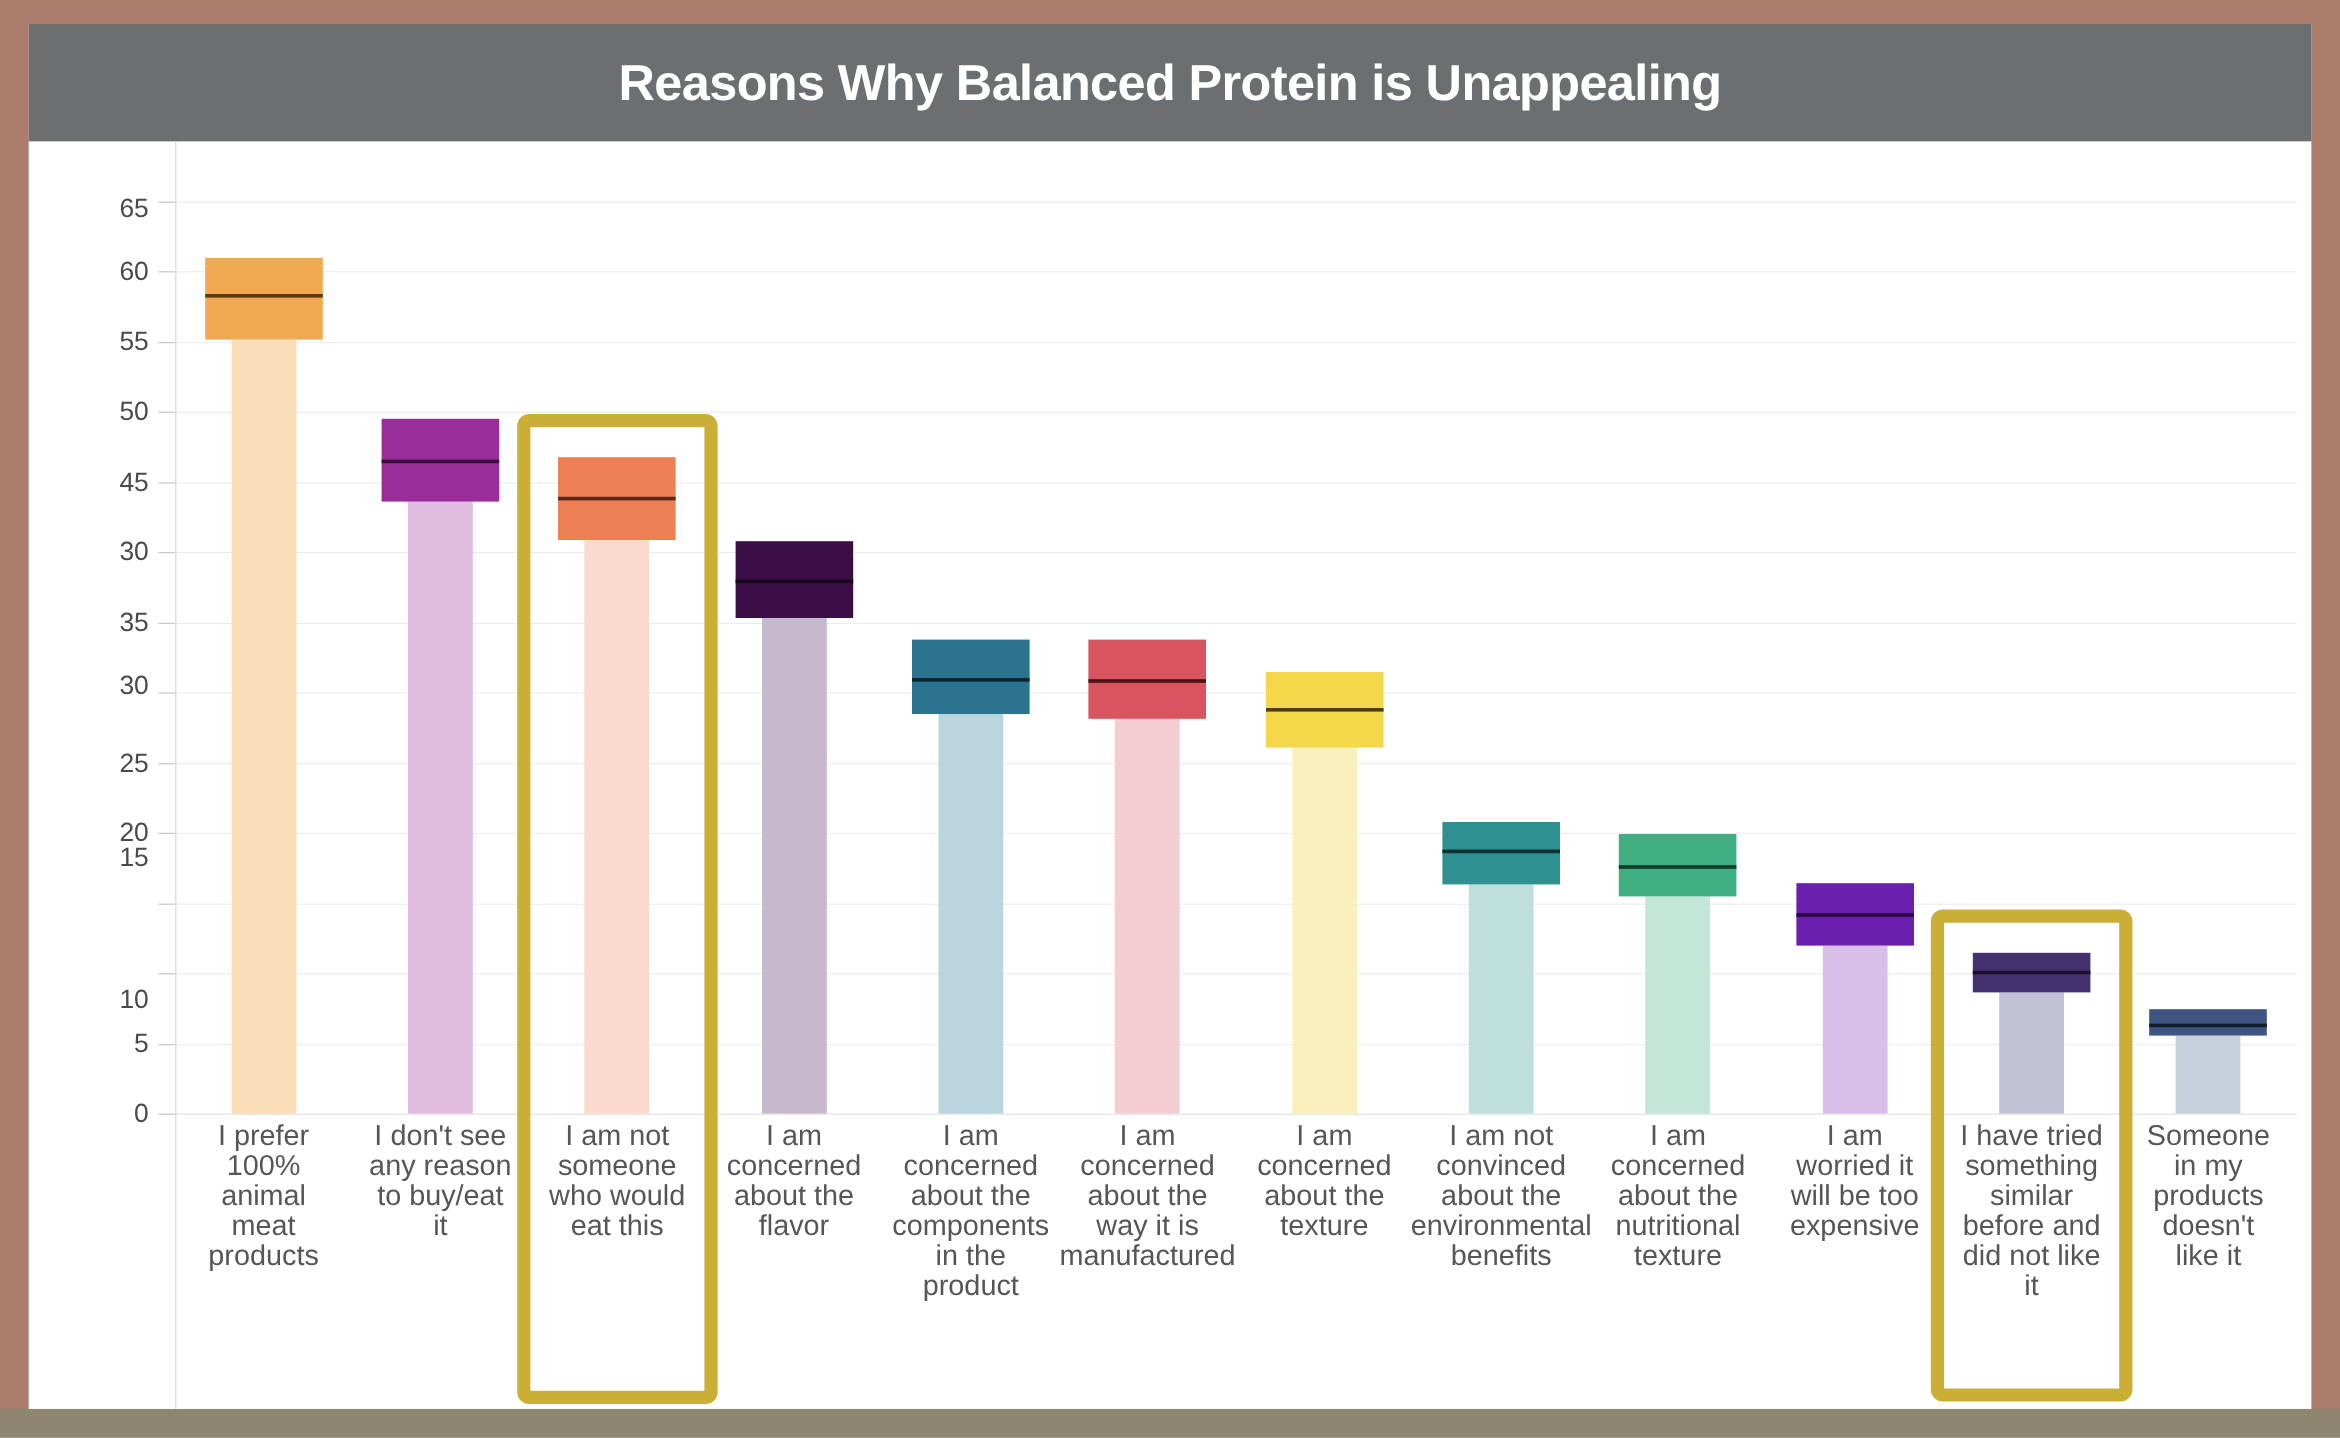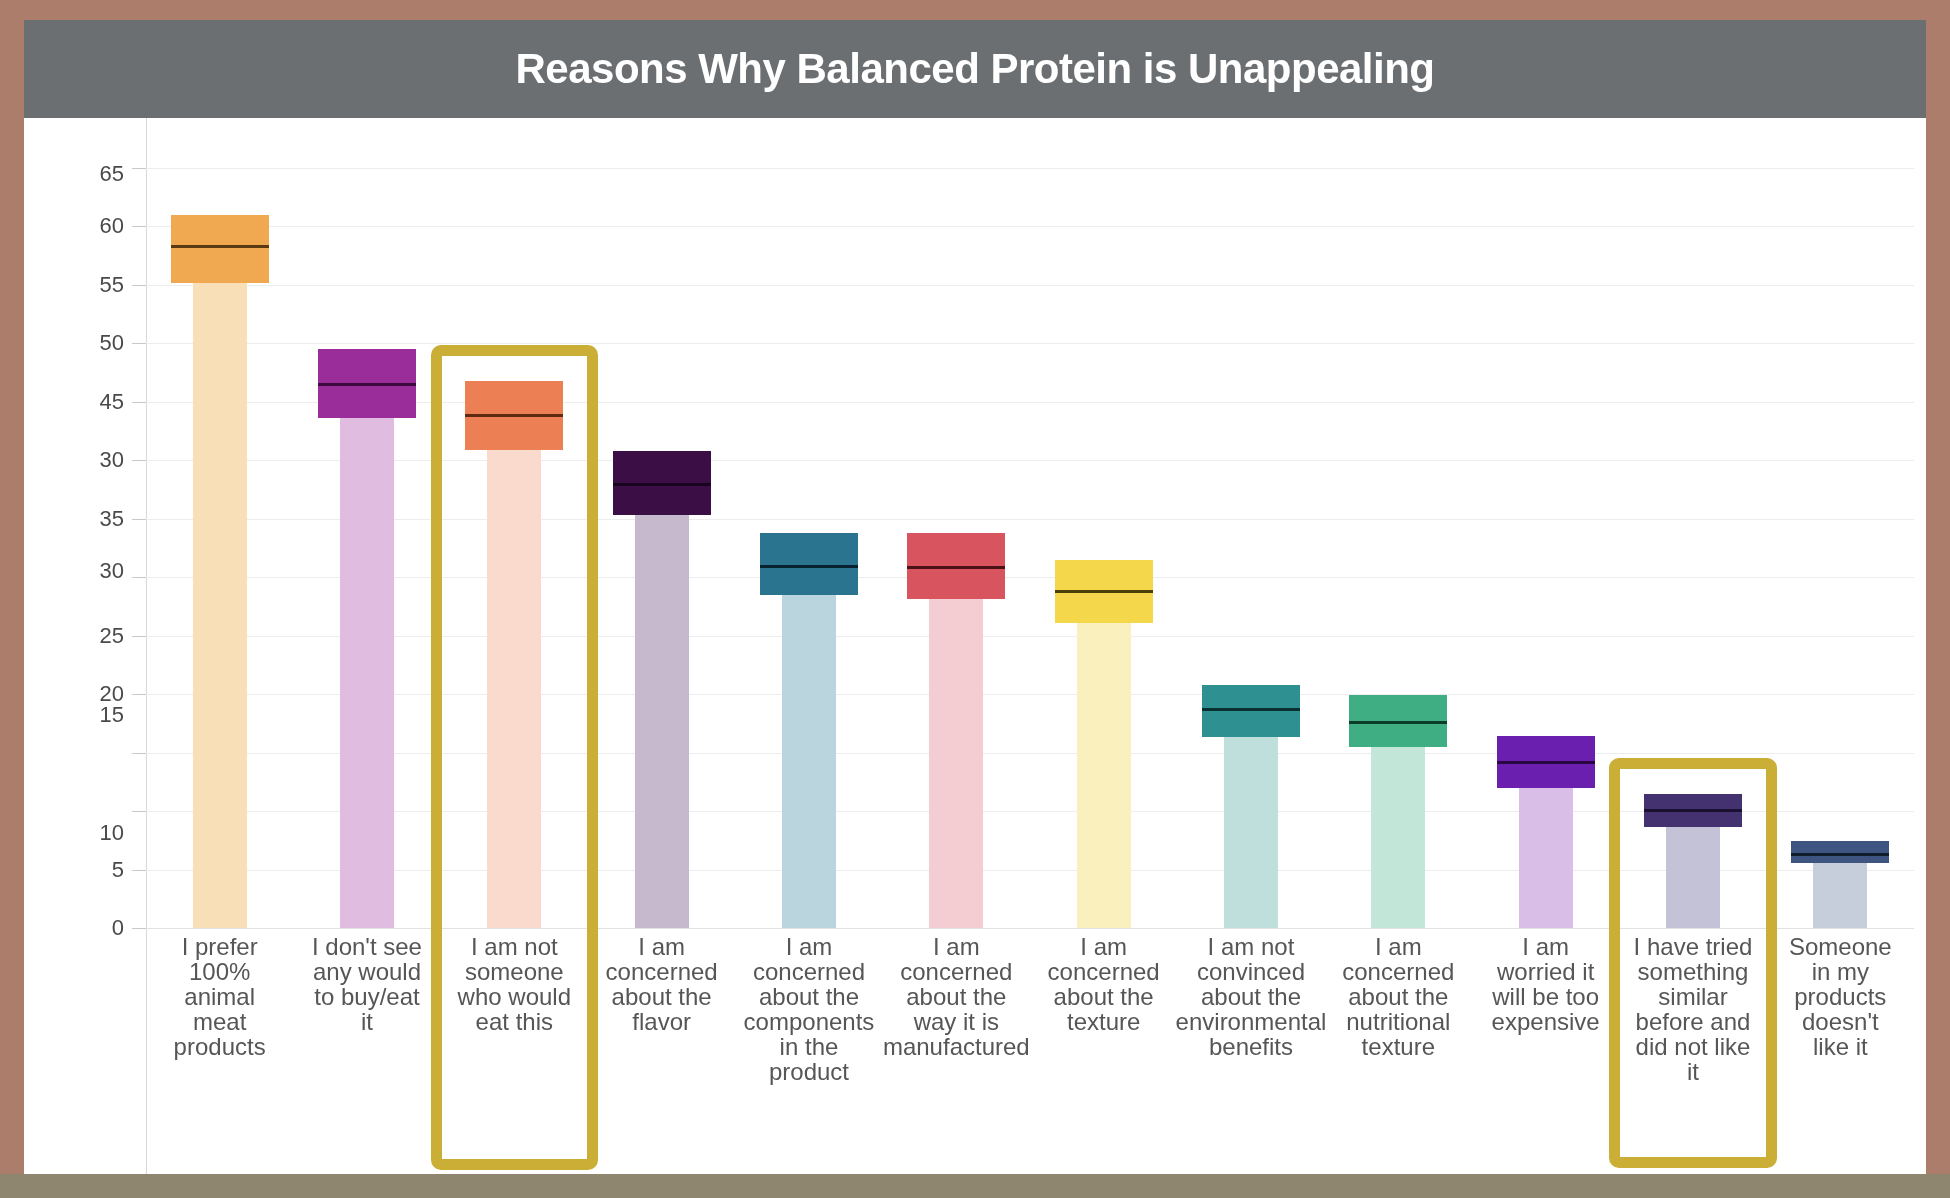--- a/index.html
+++ b/index.html
@@ -194,21 +194,21 @@
               <div>meat</div>
               <div>products</div>
             </div>
           </div>
           <div class="bar-group" style="left: 269.333px; width: 147.333px; top: 0px; height: 810px;">
             <div class="stem" style="width: 54px; height: 509.785px; background: rgb(223, 188, 224);"></div>
             <div class="box" style="width: 98px; top: 231.231px; height: 68.9846px; background: rgb(155, 45, 155);"></div>
             <div class="median" style="width: 98px; top: 265.308px; background: rgb(60, 11, 60);"></div>
             <div class="cat-label" style="width: 171.333px;">
               <div>I don't see</div>
-              <div>any would</div>
+              <div>any reason</div>
               <div>to buy/eat</div>
               <div>it</div>
             </div>
           </div>
           <div class="bar-group" style="left: 416.667px; width: 147.333px; top: 0px; height: 810px;">
             <div class="stem" style="width: 54px; height: 478.215px; background: rgb(249, 218, 204);"></div>
             <div class="box" style="width: 98px; top: 262.8px; height: 68.9846px; background: rgb(237, 127, 85);"></div>
             <div class="median" style="width: 98px; top: 295.708px; background: rgb(94, 42, 20);"></div>
             <div class="cat-label" style="width: 171.333px;">
               <div>I am not</div>

